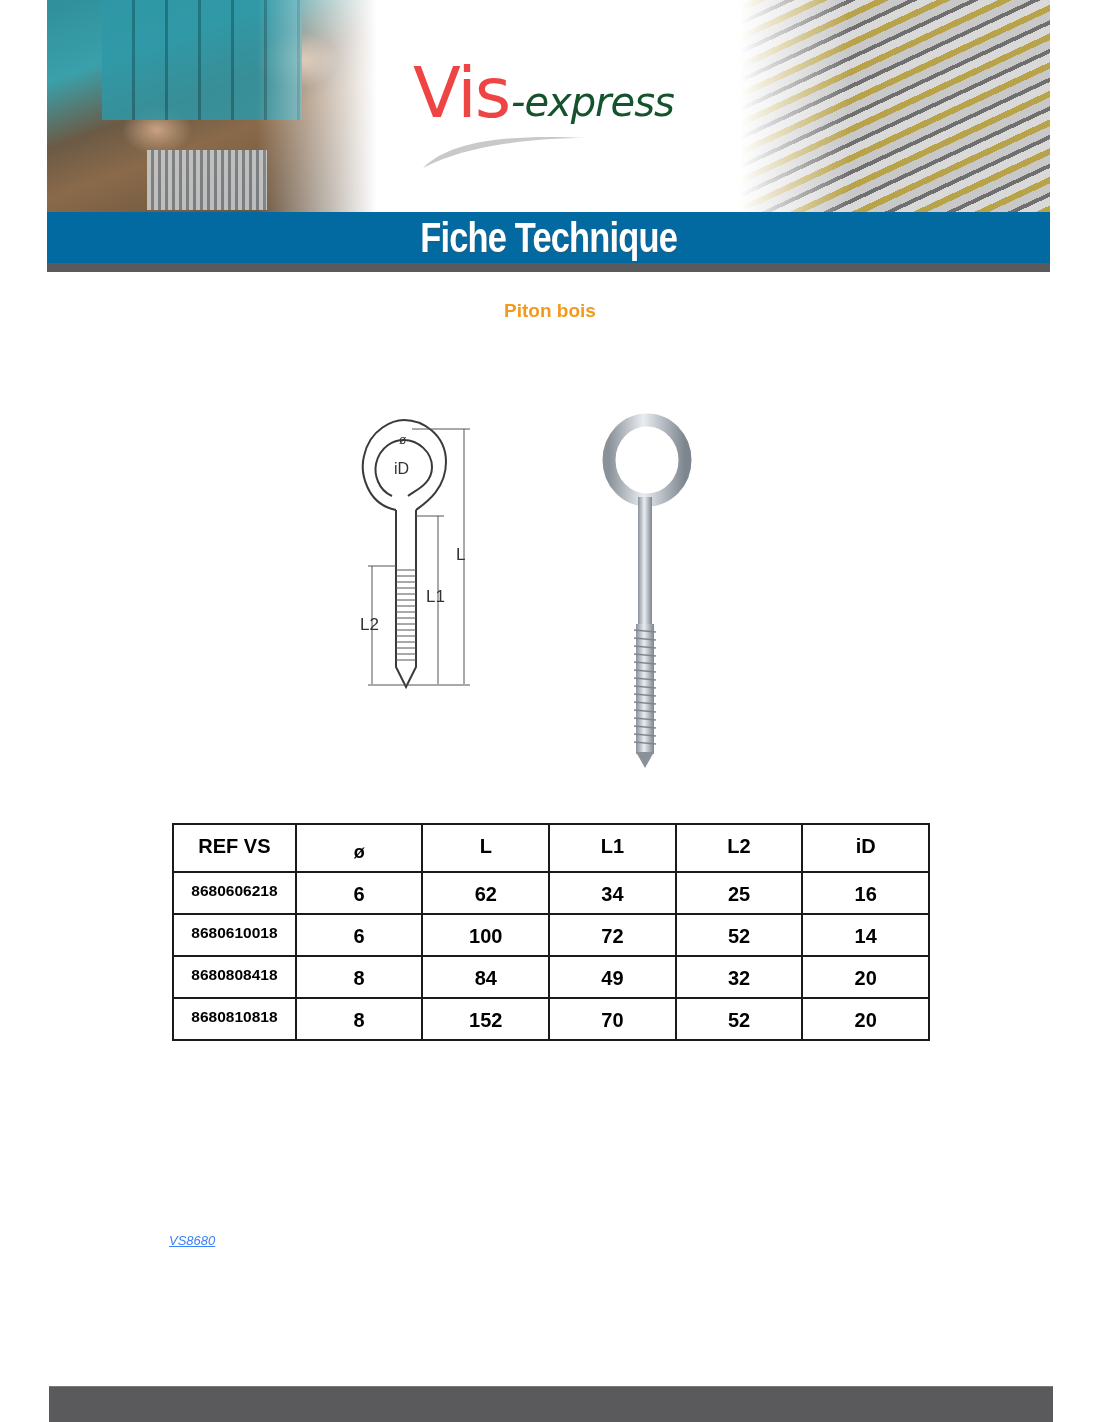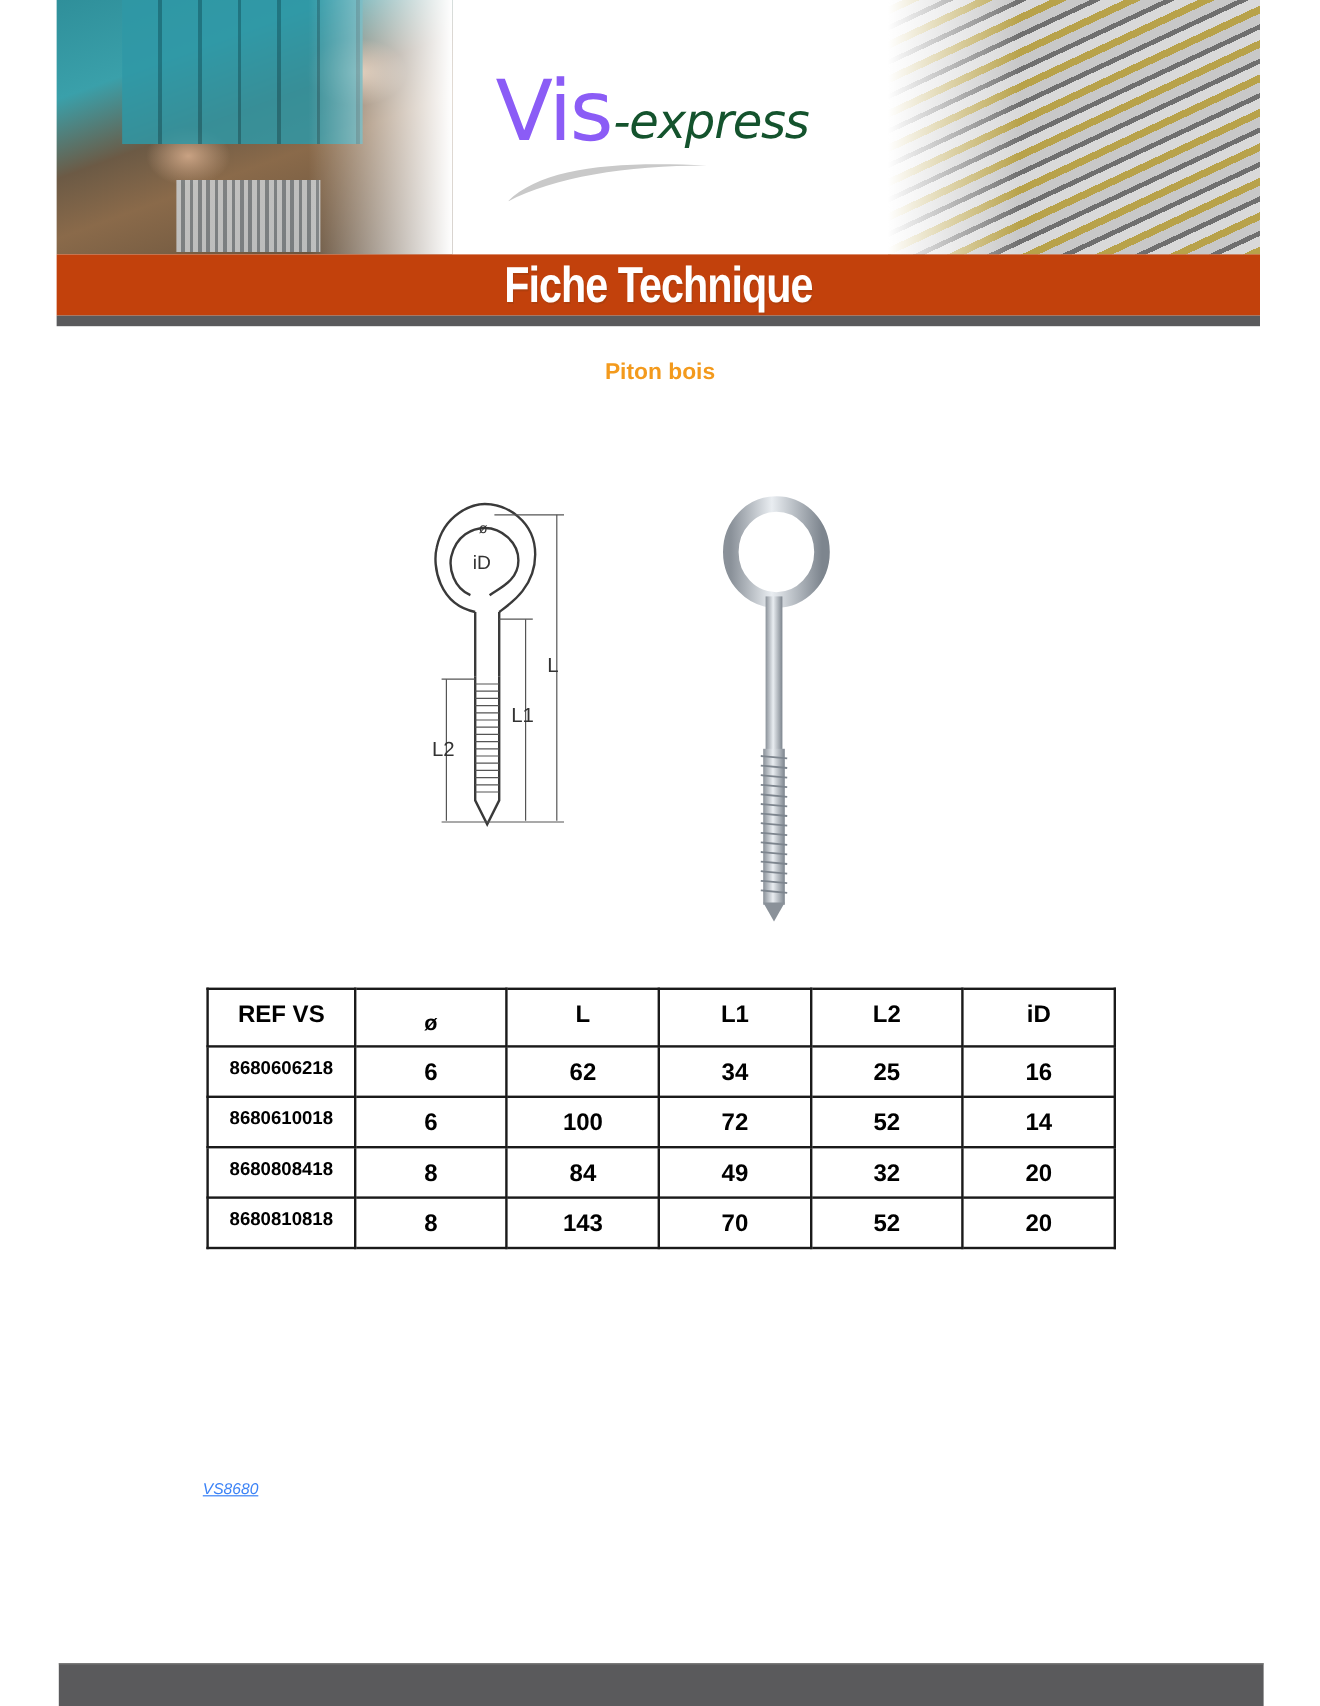--- a/index.html
+++ b/index.html
@@ -42,33 +42,33 @@
     .photo-right .fade {
       position: absolute; left: 0; top: 0; width: 110px; height: 100%;
       background: linear-gradient(270deg, rgba(255,255,255,0) 0%, #ffffff 100%);
     }
     .logo {
       position: absolute; left: 366px; top: 58px; width: 290px; height: 110px;
     }
     .logo .vis {
       position: absolute; left: 0; top: 0;
       font-family: "DejaVu Sans", sans-serif; font-size: 70px; font-weight: 400;
-      color: #8b5cf6; letter-spacing: -2px; line-height: 1;
+      color: #ef4444; letter-spacing: -2px; line-height: 1;
     }
     .logo .express {
       position: absolute; left: 98px; top: 24px;
       font-family: "DejaVu Sans", sans-serif; font-style: italic; font-size: 40px;
       color: #14532d; letter-spacing: -1px; line-height: 1;
     }
     .logo .swoosh {
       position: absolute; left: 8px; top: 72px; width: 170px; height: 40px;
     }
     .orange-band {
       position: absolute; left: 0; top: 212px; width: 1003px; height: 51px;
-      background: #c2410c;
+      background: #0369a1;
       display: flex; align-items: center; justify-content: center;
     }
     .orange-band .title {
       font-family: "Liberation Sans", sans-serif; font-weight: 700;
       font-size: 42px; color: #ffffff; letter-spacing: -1px;
       transform: scaleX(0.82); transform-origin: center;
       text-shadow: 1px 1px 0 rgba(120,60,20,.25);
       line-height: 1;
     }
     .gray-strip {
@@ -263,21 +263,21 @@
       <td class="ref">8680808418</td>
       <td>8</td>
       <td>84</td>
       <td>49</td>
       <td>32</td>
       <td>20</td>
     </tr>
     <tr>
       <td class="ref">8680810818</td>
       <td>8</td>
-      <td>143</td>
+      <td>152</td>
       <td>70</td>
       <td>52</td>
       <td>20</td>
     </tr>
   </tbody>
 </table>
 
 <div class="doc-code">VS8680</div>
 <div class="footer-bar"></div>
 

